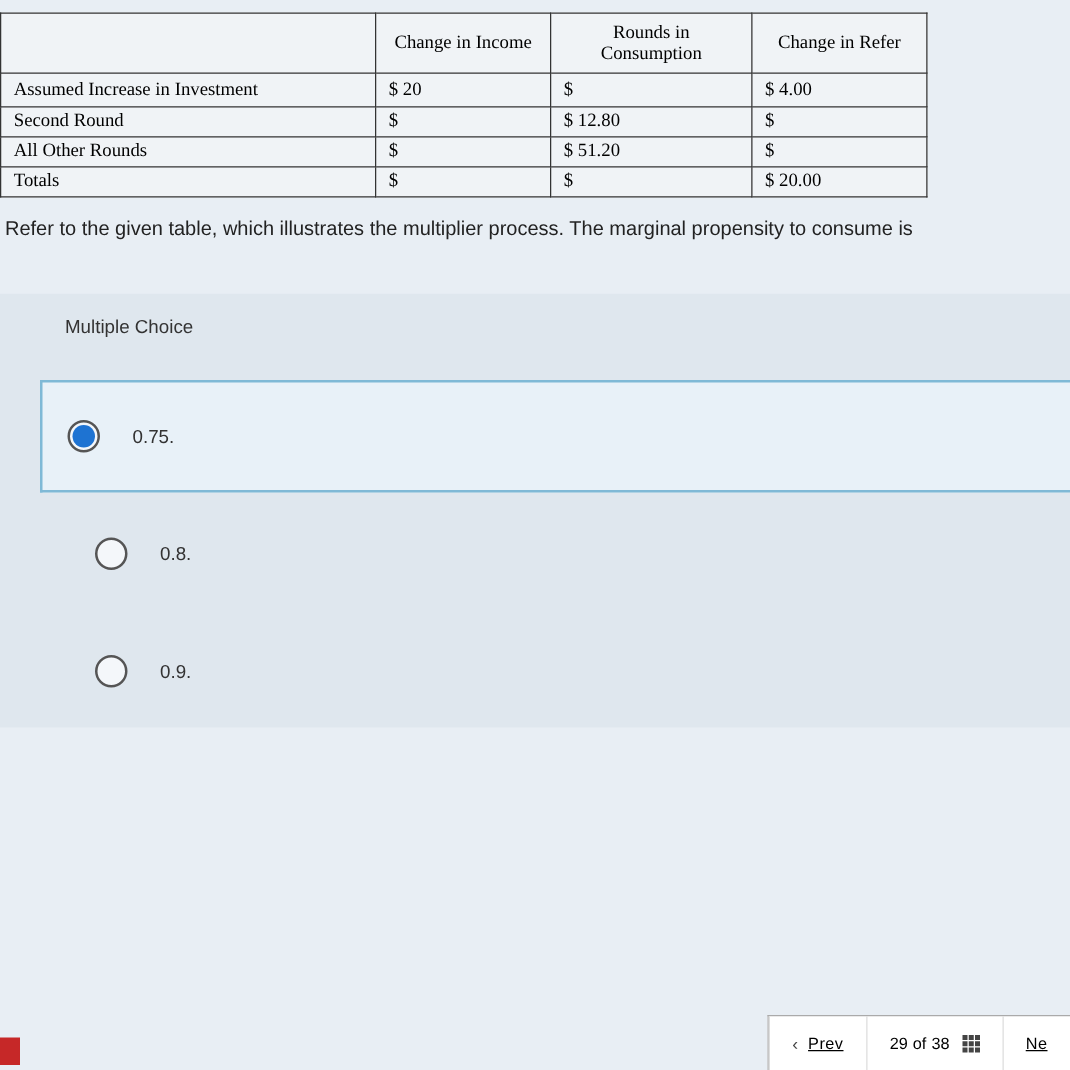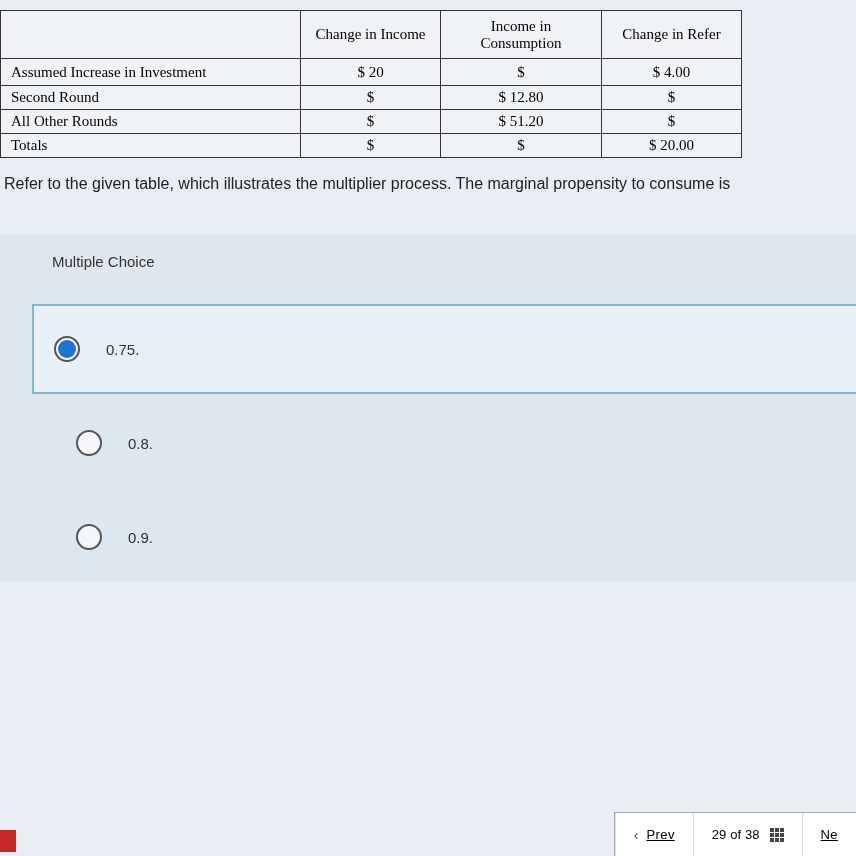--- a/index.html
+++ b/index.html
@@ -2,21 +2,21 @@
 <html><head>
 <meta charset="utf-8">
 <style>
 *{box-sizing:border-box;margin:0;padding:0}
 body{font-family:Arial,Helvetica,sans-serif;background:#e8eef4;width:856px;height:856px;position:relative;overflow:hidden}
 .page{padding:0}
 .qtable{border-collapse:collapse;margin:10px 0 0 0;background:#f0f3f6;width:742px}
 .qtable th,.qtable td{border:1.5px solid #333;padding:3px 10px;font-family:Liberation Serif, serif;font-size:15px;vertical-align:middle}
 .qtable th{font-weight:normal;text-align:center;height:48px}
 .qtable td.lab{text-align:left;min-width:300px}
-.qtable td.num{text-align:center;min-width:140px}
+.qtable td.num{text-align:left;min-width:140px}
 .prompt{font-size:16px;color:#222;padding:14px 4px 40px 4px;line-height:1.45}
 .mc-wrap{background:#dfe7ee;padding:0}
 .mc-title{font-size:15px;color:#333;padding:18px 0 30px 52px}
 .choice-row{display:flex;align-items:center;padding:0 0 0 76px;height:90px;margin:4px 0}
 .choice-row.selected{border:2px solid #7fb9d6;border-right:none;background:#e8f1f8;margin-left:32px;padding-left:20px}
 .radio{width:26px;height:26px;border:2px solid #555;border-radius:50%;display:inline-flex;align-items:center;justify-content:center;margin-right:26px;flex-shrink:0;background:#f4f7fa}
 .radio.filled::after{content:"";width:18px;height:18px;background:#1e73d2;border-radius:50%}
 .choice-label{font-size:15px;color:#333}
 .bottom-bar{position:absolute;bottom:0;right:0;display:flex;align-items:center;height:44px;background:#fff;border:1px solid #aaa;border-right:none;border-bottom:none;font-size:13px}
 .bb-cell{padding:0 18px;display:flex;align-items:center;height:100%;border-left:1px solid #ddd;white-space:nowrap}
@@ -28,21 +28,21 @@
 </style>
 </head>
 <body>
 
 <div class="page">
   <table class="qtable">
     <tbody>
         <tr>
       <th></th>
       <th>Change in Income</th>
-      <th>Income in Consumption</th>
+      <th>Rounds in Consumption</th>
       <th>Change in Refer</th>
     </tr>
     <tr>
       <td class="lab" style="line-height:1.35">Assumed Increase in Investment</td>
       <td class="num">$ 20</td>
       <td class="num">$</td>
       <td class="num">$ 4.00</td>
     </tr>
     <tr>
       <td class="lab">Second Round</td>

